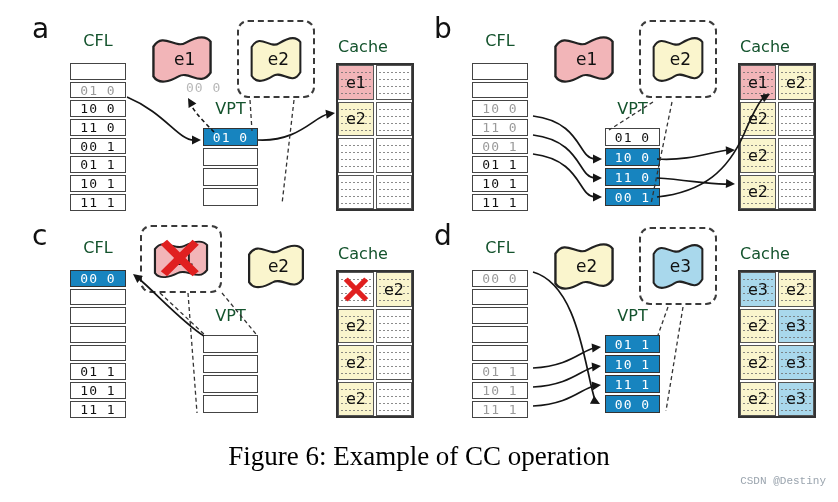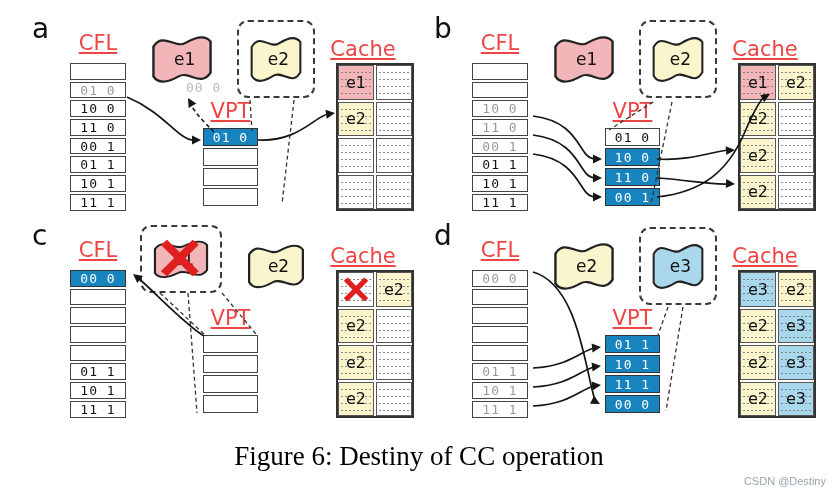--- a/index.html
+++ b/index.html
@@ -1,20 +1,20 @@
 <!DOCTYPE html>
 <html><head>
 <meta charset="utf-8">
 <style>
   html,body{margin:0;padding:0;background:#fff;}
   #fig{position:relative;width:838px;height:502px;background:#fff;overflow:hidden;
        font-family:"DejaVu Sans",sans-serif;}
   .panel{position:absolute;width:400px;height:215px;}
   .letter{position:absolute;left:2px;top:-6px;font-size:28px;color:#111;}
-  .tbl-label{position:absolute;font-size:21px;color:#ef4444;text-align:center;text-decoration:underline;}
+  .tbl-label{position:absolute;font-size:16px;color:#14532d;text-align:center;}
   .cfl-label{left:40px;top:13px;width:56px;}
   .vpt-label{left:173px;top:81px;width:55px;}
   .cache-label{left:294px;top:19px;width:78px;}
   .table{position:absolute;display:flex;flex-direction:column;gap:2px;z-index:1;}
   .cfl{left:40px;top:45px;width:56px;}
   .vpt{left:173px;top:110px;width:55px;}
   .trow{box-sizing:border-box;border:1.5px solid #444;background:#fff;
         display:flex;align-items:center;justify-content:center;
         font-family:"DejaVu Sans Mono",monospace;font-size:13px;letter-spacing:1px;color:#111;}
   .cfl .trow{height:16.7px;}
@@ -44,21 +44,21 @@
   .ccell svg.cross{width:32px;height:29px;}
   .arrows{position:absolute;inset:0;width:400px;height:215px;z-index:5;pointer-events:none;}
   .arr{fill:none;stroke:#151515;stroke-width:1.7px;}
   .dashline{fill:none;stroke:#333;stroke-width:1.3px;stroke-dasharray:4 3;}
   .adash{fill:none;stroke:#151515;stroke-width:1.6px;stroke-dasharray:4 3;}
   .ah{fill:#151515;}
   .annotation{position:absolute;left:156px;top:62px;z-index:4;
               font-family:"DejaVu Sans Mono",monospace;font-size:13px;letter-spacing:1px;color:#b8b8b8;}
   .caption{position:absolute;left:0;right:0;top:441px;text-align:center;
            font-family:"Liberation Serif",serif;font-size:27px;color:#000;}
-  .watermark{position:absolute;right:12px;top:475px;font-family:Liberation Sans, sans-serif;
+  .watermark{position:absolute;right:12px;top:475px;font-family:Liberation Mono, monospace;
              font-size:11px;color:#9aa4ae;}
 </style>
 </head>
 <body>
 
 <div id="fig">
 
   <div class="panel" style="left:30px;top:18px">
     <div class="letter">a</div>
     <div class="tbl-label cfl-label">CFL</div>
@@ -404,15 +404,15 @@
       <polygon class="ah" points="0,0 -9,4.5 -9,-4.5" transform="translate(169,141) rotate(-6)"></polygon>
       <path class="arr" d="M101,181 C138,179 149,164 162,161"></path>
       <polygon class="ah" points="0,0 -9,4.5 -9,-4.5" transform="translate(169,160) rotate(-6)"></polygon>
       <path class="arr" d="M101,47 C147,60 153,146 163,175"></path>
       <polygon class="ah" points="0,0 -9,4.5 -9,-4.5" transform="translate(168,179) rotate(28)"></polygon>
       <path class="dashline" d="M236,82 L226,110"></path>
       <path class="dashline" d="M251,82 L234,186"></path>
     </svg>
   </div>
 
-  <div class="caption">Figure 6: Destiny of CC operation</div>
+  <div class="caption">Figure 6: Example of CC operation</div>
   <div class="watermark">CSDN @Destiny</div>
 </div>
 
 </body></html>

